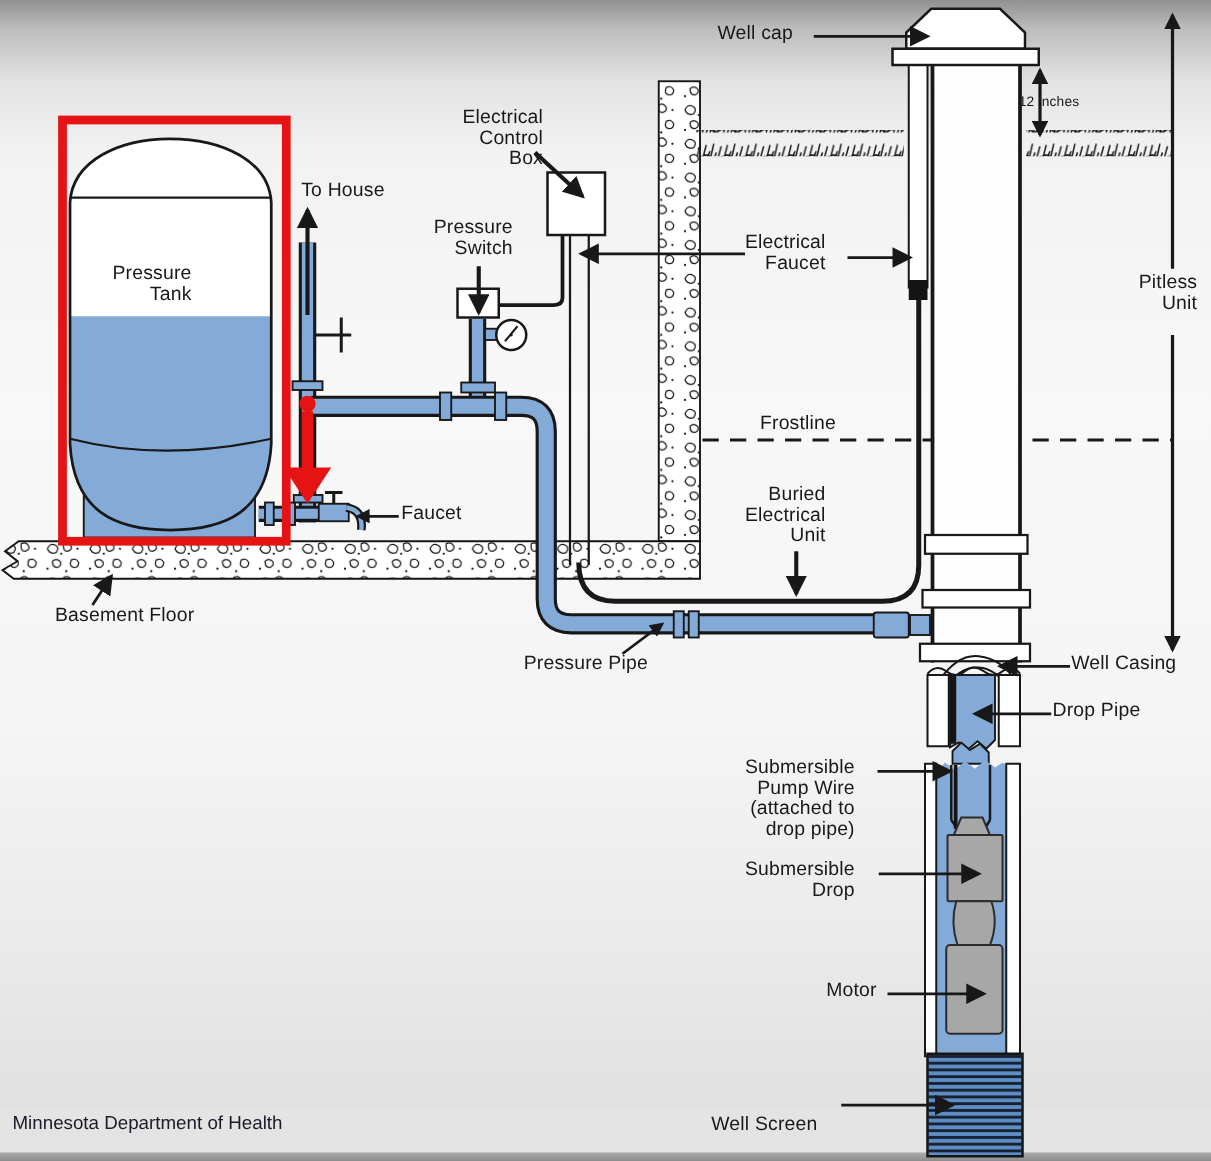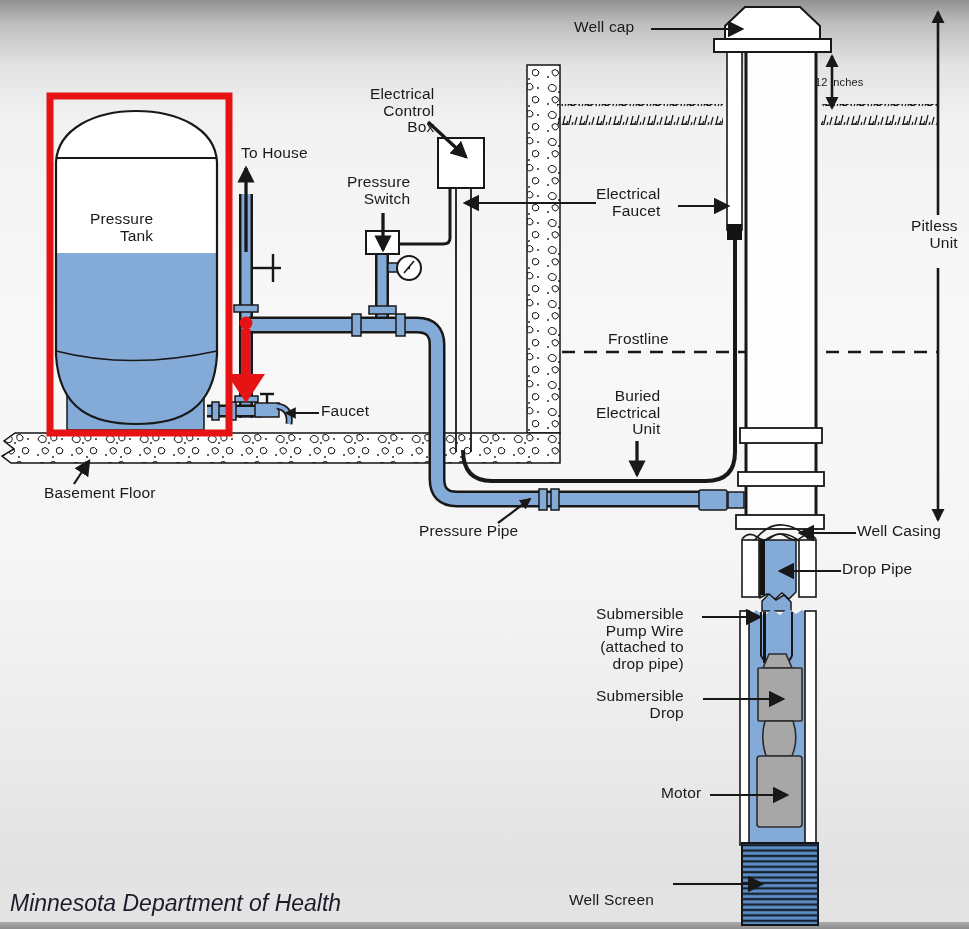--- a/index.html
+++ b/index.html
@@ -12,21 +12,21 @@
     background:linear-gradient(180deg,#919191 0%,#bdbdbd 2.5%,#e3e3e3 7%,#f2f2f2 13%,#f8f8f8 35%,#f5f5f5 62%,#ebebeb 80%,#e1e1e1 95%,#dcdcdc 100%);
     font-family:"Liberation Sans",sans-serif;
   }
   #footer-band{position:absolute;left:0;top:887px;width:969px;height:35px;background:#e4e4e4;opacity:.85;}
   #footer-strip{position:absolute;left:0;top:922px;width:969px;height:7px;background:linear-gradient(180deg,#ababab,#8c8c8c);}
   svg{position:absolute;left:0;top:0;}
   .lbl{position:absolute;font-size:15.5px;line-height:16.5px;color:#191919;letter-spacing:.15px;white-space:nowrap;}
   .lbl-sm{font-size:11px;line-height:12px;}
   .ln{display:block;text-align:right;}
   .ln-ind{padding-left:13px;}
-  #footer-text{position:absolute;left:10px;top:890px;font-size:23px;color:var(--color-footer_text);font-style:italic;}
+  #footer-text{position:absolute;left:10px;top:890px;font-size:15px;color:var(--color-footer_text);}
   .white-part{fill:#fff;stroke:var(--color-line);}
   .blue{fill:var(--color-pipe_blue);stroke:var(--color-line);stroke-width:1.5;}
   .bluefill{fill:var(--color-pipe_blue);}
   .gray{fill:var(--color-pump_gray);stroke:#2c2c2c;stroke-width:1.6;}
   .inkline{stroke:var(--color-line);fill:none;}
   .leader{stroke:var(--color-line);stroke-width:2.2;fill:none;}
   .leaderb{stroke:var(--color-line);stroke-width:3.3;fill:none;}
   .pipe-out{stroke:var(--color-line);fill:none;}
   .pipe-in{stroke:var(--color-pipe_blue);fill:none;}
   .red{fill:var(--color-highlight_red);}

